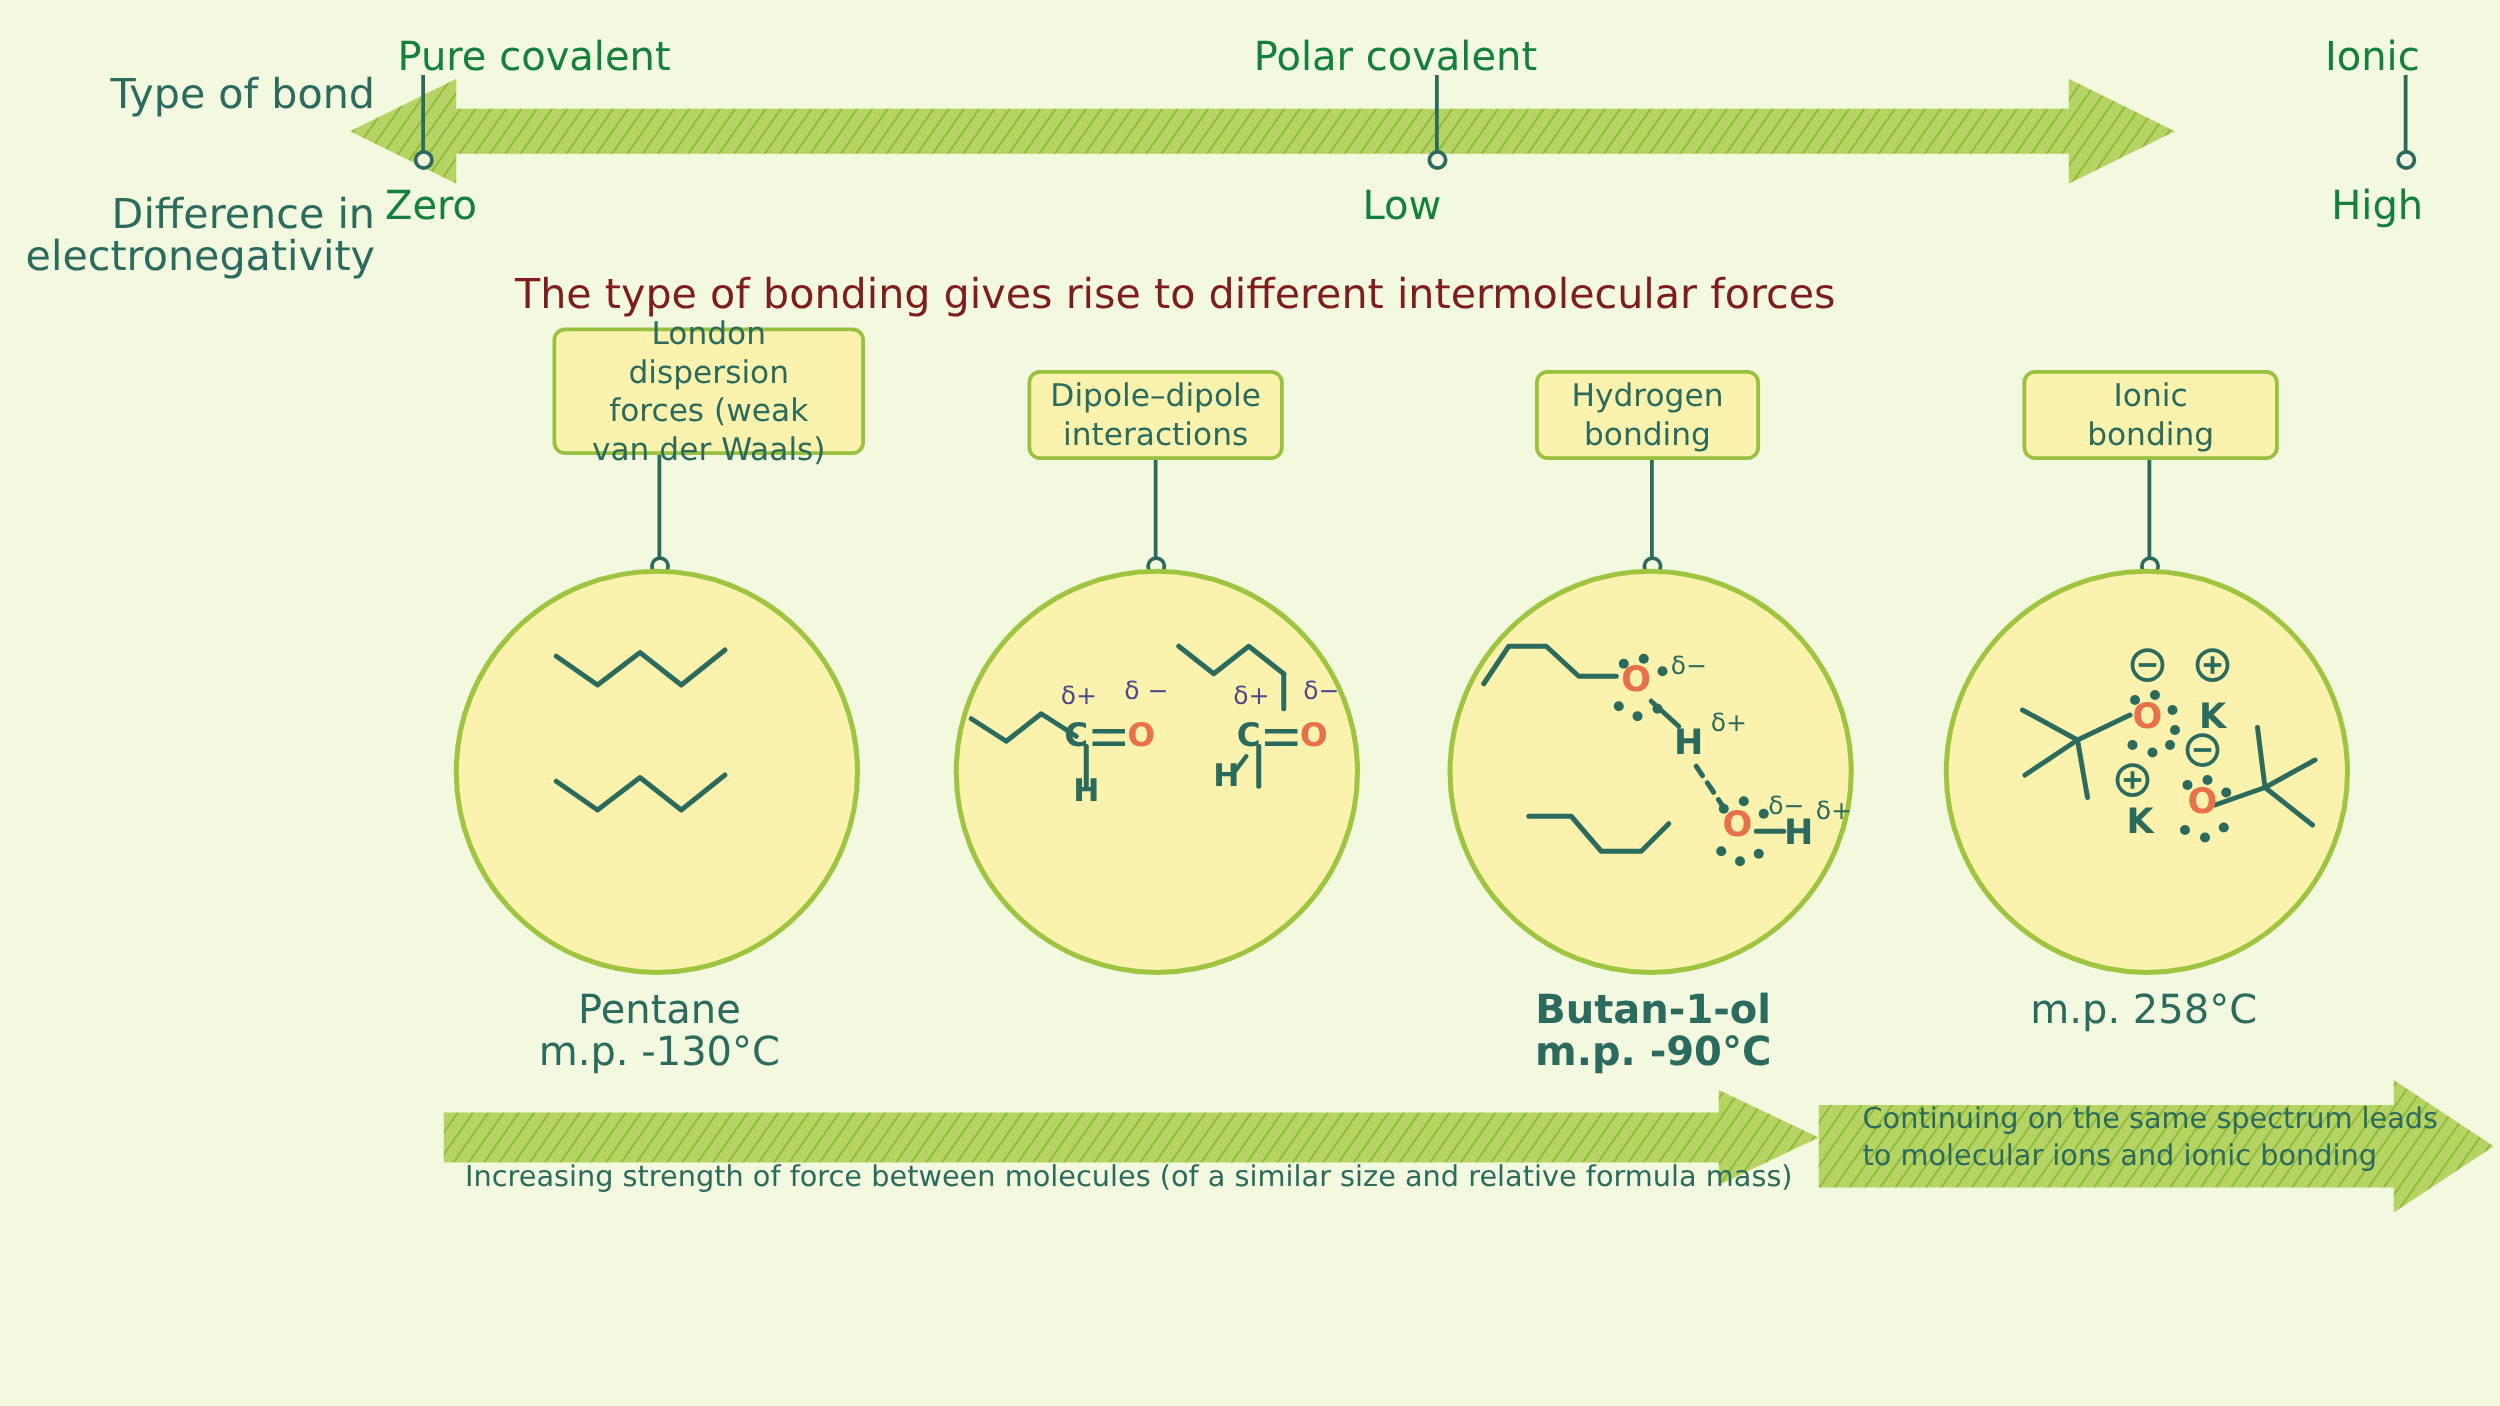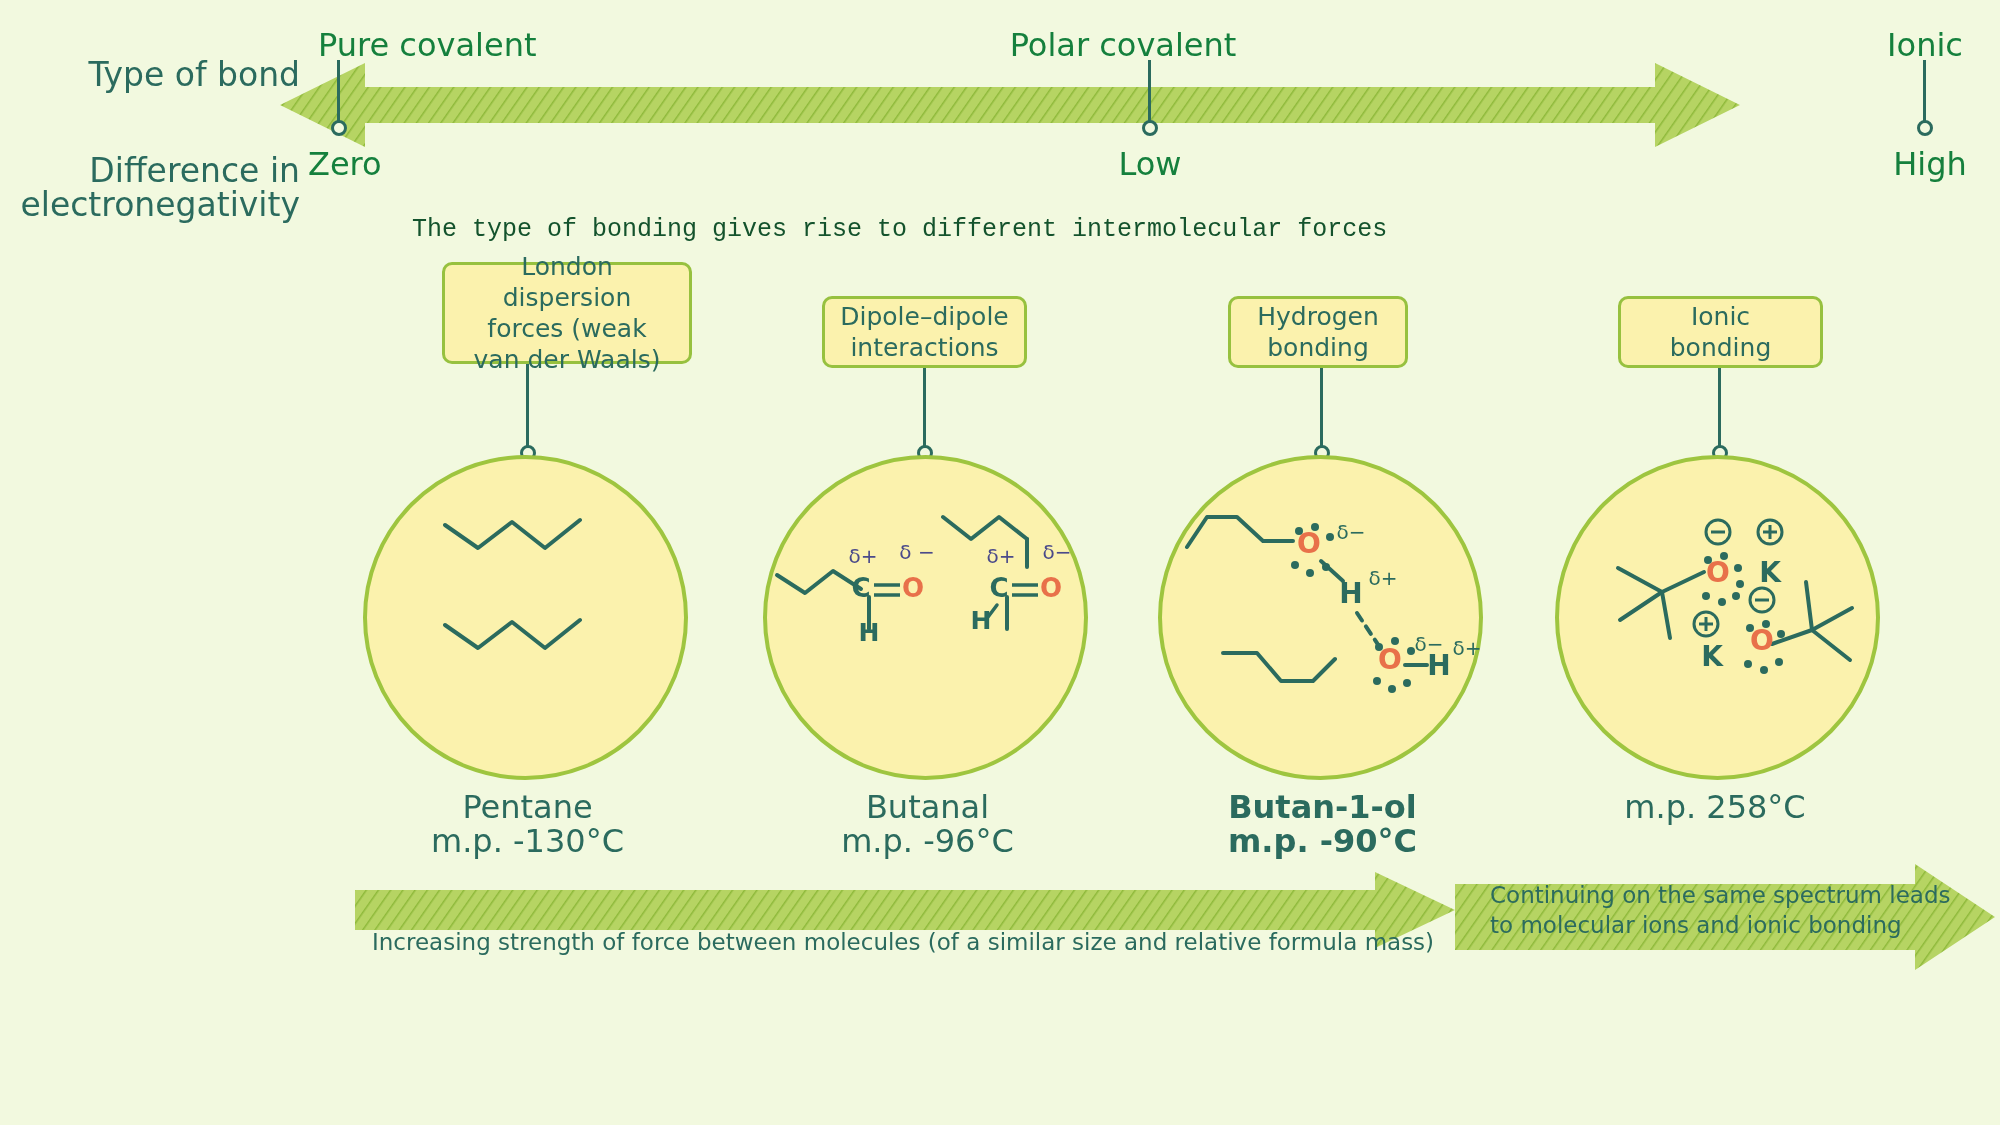--- a/index.html
+++ b/index.html
@@ -8,21 +8,21 @@
     background:#f2f9df;
     font-family:"DejaVu Sans",sans-serif;
     overflow:hidden;
     position:relative;
     color:#2b6b5e;
   }
   #stage{position:absolute;left:0;top:0;width:2000px;height:1125px;}
 
   .abs{position:absolute;}
   .txt{color:#2b6b5e;white-space:pre;}
-  .ctr{text-align:center;}
+  .ctr{text-align:left;}
 
   
   .lbl-side{
     font-size:33px;line-height:34px;text-align:right;color:#2b6b5e;
   }
   .lbl-node{font-size:32px;color:#15803d;}
 
   
   .stem{position:absolute;width:3px;background:#2b6b5e;}
   .ring{
@@ -51,21 +51,21 @@
     box-sizing:border-box;
   }
 
   
   .molname{font-size:32px;line-height:34px;text-align:center;color:#2b6b5e;}
 
   
   .banner-txt{
     position:absolute;font-size:23px;line-height:30px;color:#2b6b5e;
   }
-  .subtitle{font-size:25px;color:#14532d;font-family:Liberation Mono, monospace;}
+  .subtitle{font-size:33px;color:#7f1d1d;}
   svg{display:block;overflow:visible;}
 </style>
 </head>
 <body>
 
 <div id="stage">
 
   <svg class="abs" style="left:280px;top:55px;" width="1460" height="100" viewBox="0 0 1460 100">
     <defs>
       <pattern id="hatch" width="10" height="10" patternTransform="rotate(35)" patternUnits="userSpaceOnUse">
@@ -260,24 +260,20 @@
       <line x1="99" y1="114" x2="113" y2="114"></line>
       <line x1="106" y1="107" x2="106" y2="121"></line>
     </g>
     <text x="112" y="156" font-family="'DejaVu Sans',sans-serif" font-size="28" font-weight="bold" fill="#2b6b5e" text-anchor="middle">K</text>
   </svg>
 
   <div class="abs molname" style="left:390px;top:790px;width:275px;">
     <div>Pentane</div>
     <div>m.p. -130°C</div>
   </div>
-  <div class="abs molname" style="left:790px;top:790px;width:275px;">
-    <div>Butanal</div>
-    <div>m.p. -96°C</div>
-  </div>
   <div class="abs molname" style="left:1185px;top:790px;width:275px;font-weight:bold;">
     <div>Butan-1-ol</div>
     <div>m.p. -90°C</div>
   </div>
   <div class="abs molname" style="left:1475px;top:790px;width:480px;">
     <div>m.p. 258°C</div>
   </div>
 
   <svg class="abs" style="left:355px;top:870px;" width="1100" height="80" viewBox="0 0 1100 80">
     <polygon points="0,20 1020,20 1020,2 1100,40 1020,78 1020,60 0,60" fill="url(#hatch)"></polygon>

